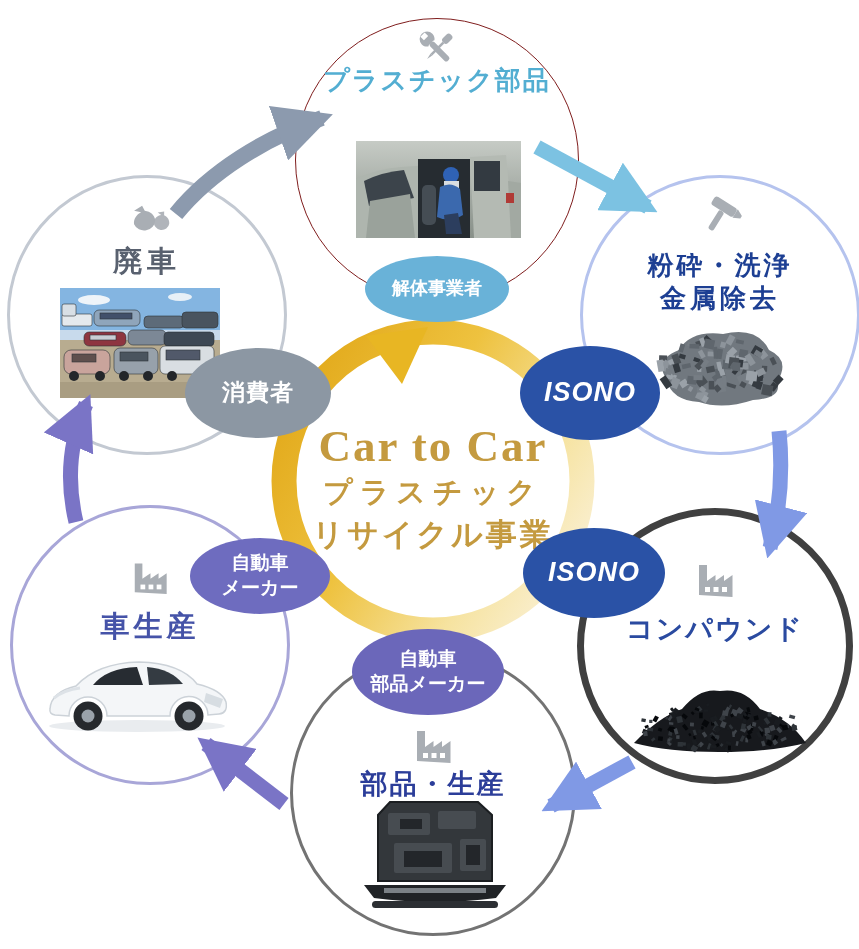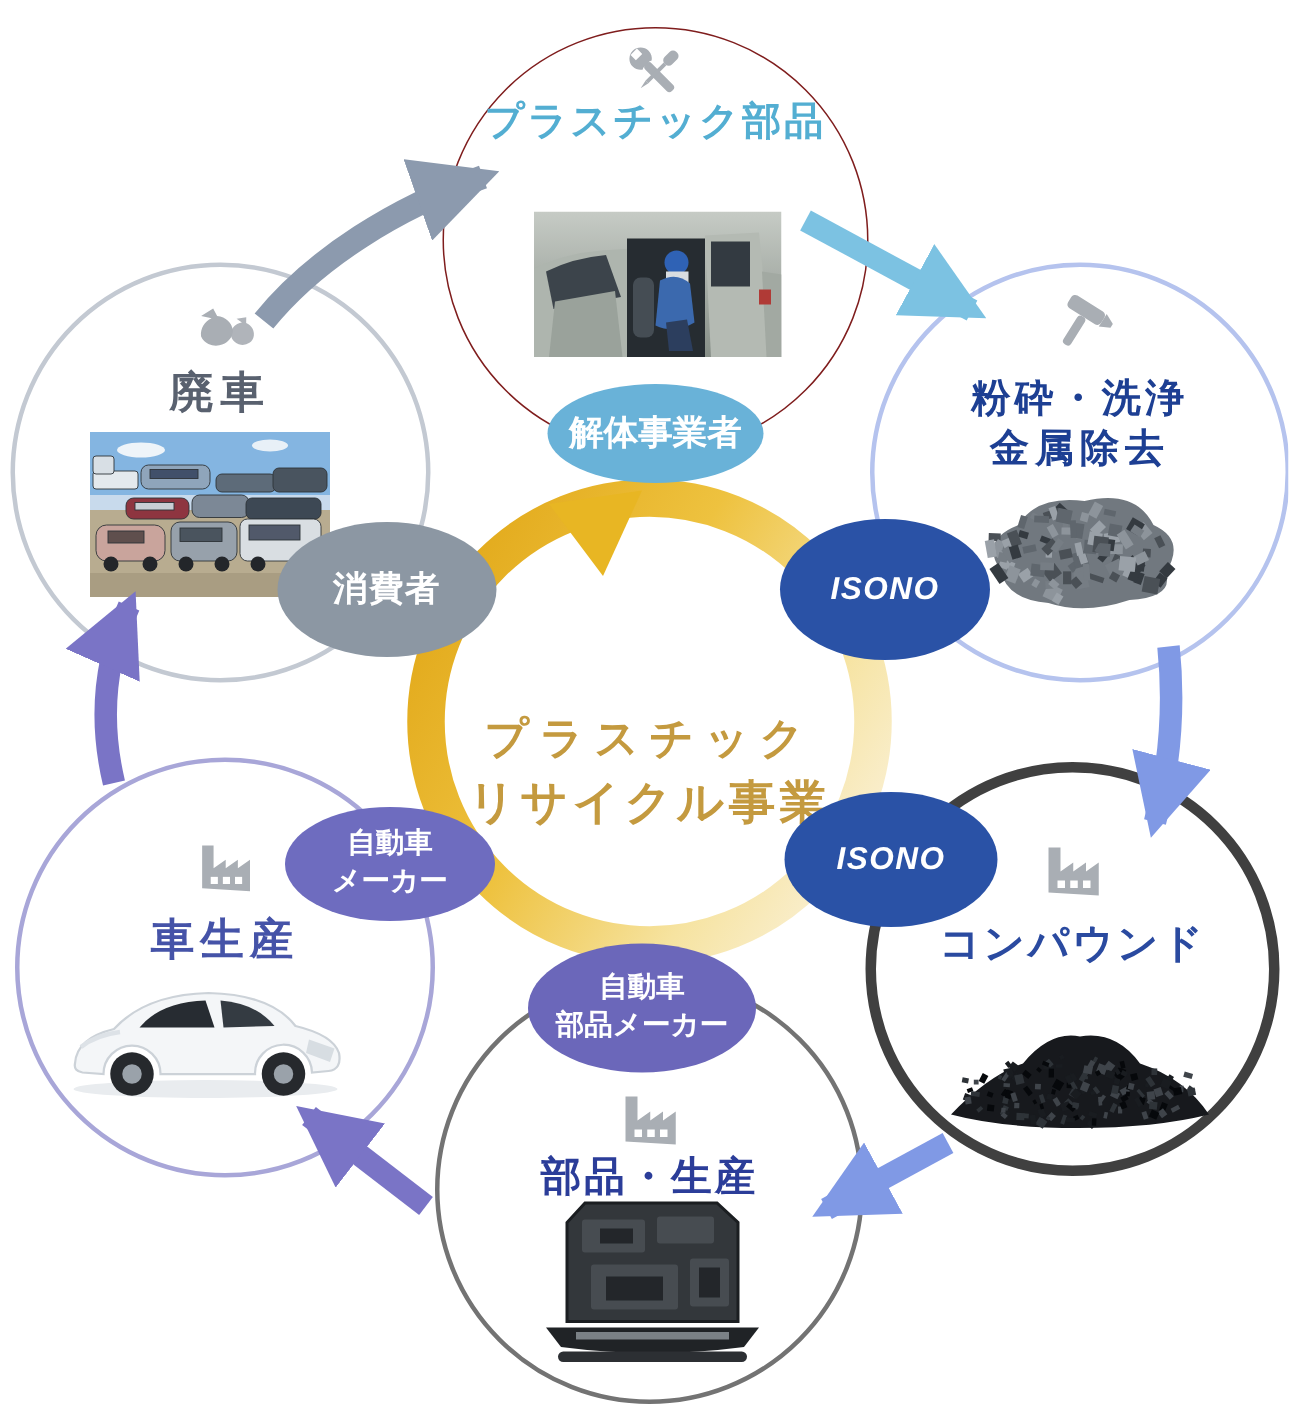--- a/index.html
+++ b/index.html
@@ -33,27 +33,27 @@
   
   svg.flow{position:absolute;left:0;top:0;z-index:20;pointer-events:none;}
   
   .cline{position:absolute;left:233px;width:400px;text-align:center;z-index:15;color:#c49a3f;white-space:nowrap;}
   #ct1{top:420px;font-family:"Liberation Serif",serif;font-weight:bold;font-size:45px;letter-spacing:2px;}
   #ct2{top:473px;font-weight:bold;font-size:29px;letter-spacing:7px;}
   #ct3{top:514px;font-weight:bold;font-size:31px;letter-spacing:3px;}
   
   .badge{position:absolute;border-radius:50%;display:flex;flex-direction:column;align-items:center;justify-content:center;
          color:#fff;font-weight:bold;line-height:1.3;z-index:30;white-space:nowrap;}
-  #badge-dismantler  {left:365px;top:256px;width:144px;height:66px;background:#69b2d8;font-size:23px;}
+  #badge-dismantler  {left:365px;top:256px;width:144px;height:66px;background:#69b2d8;font-size:18px;}
   #badge-consumer    {left:185px;top:348px;width:146px;height:90px;background:#8c97a3;font-size:23px;letter-spacing:1px;}
   #badge-isono-top   {left:520px;top:346px;width:140px;height:94px;background:#2a52a6;}
   #badge-isono-bottom{left:523px;top:528px;width:142px;height:90px;background:#2a52a6;}
   #badge-car-maker   {left:190px;top:538px;width:140px;height:76px;background:#6e6cbf;font-size:19px;}
   #badge-parts-maker {left:352px;top:629px;width:152px;height:86px;background:#6b67ba;font-size:19px;}
-  .isono{font-style:italic;font-weight:bold;font-size:21px;letter-spacing:1px;}
+  .isono{font-style:italic;font-weight:bold;font-size:27px;letter-spacing:1px;}
 </style>
 </head>
 <body>
 
 <div class="canvas">
 
   <div class="node" id="node-removal">
     <svg class="icon" width="48" height="48" viewBox="0 0 48 48" fill="#a9aeb4">
       <g transform="rotate(-45 24 24)">
         <path fill-rule="evenodd" d="M24 2.5a7.5 7.5 0 0 1 7.5 7.5c0 2.6-1.3 4.8-3.2 6.1l-1.3-.6h-6l-1.3.6c-1.9-1.3-3.2-3.5-3.2-6.1A7.5 7.5 0 0 1 24 2.5zM21 8.5v-5h6v5z"></path>
@@ -458,20 +458,21 @@
     <circle cx="433" cy="481" r="149" fill="none" stroke="url(#gGold)" stroke-width="25"></circle>
     <polygon points="428,327 402,384 366,336" fill="#e8b623"></polygon>
     <path d="M176 214 C210 172 265 138 322 118" fill="none" stroke="#8c9aae" stroke-width="16" marker-end="url(#mGray)"></path>
     <path d="M537 147 L648 207" fill="none" stroke="#7cc2e2" stroke-width="15" marker-end="url(#mSky)"></path>
     <path d="M779 431 C783 470 780 510 770 548" fill="none" stroke="#8099e5" stroke-width="15" marker-end="url(#mCorn)"></path>
     <path d="M632 762 L551 806" fill="none" stroke="#8099e5" stroke-width="15" marker-end="url(#mCorn)"></path>
     <path d="M284 804 L206 744" fill="none" stroke="#7a74c6" stroke-width="15" marker-end="url(#mPurple)"></path>
     <path d="M76 522 C66 480 70 440 86 404" fill="none" stroke="#7a74c6" stroke-width="15" marker-end="url(#mPurple)"></path>
   </svg>
 
+  <div class="cline" id="ct1">Car to Car</div>
   <div class="cline" id="ct2">プラスチック</div>
   <div class="cline" id="ct3">リサイクル事業</div>
 
   <div class="badge" id="badge-dismantler">
     <span>解体事業者</span>
   </div>
   <div class="badge" id="badge-consumer">
     <span>消費者</span>
   </div>
   <div class="badge" id="badge-isono-top">

